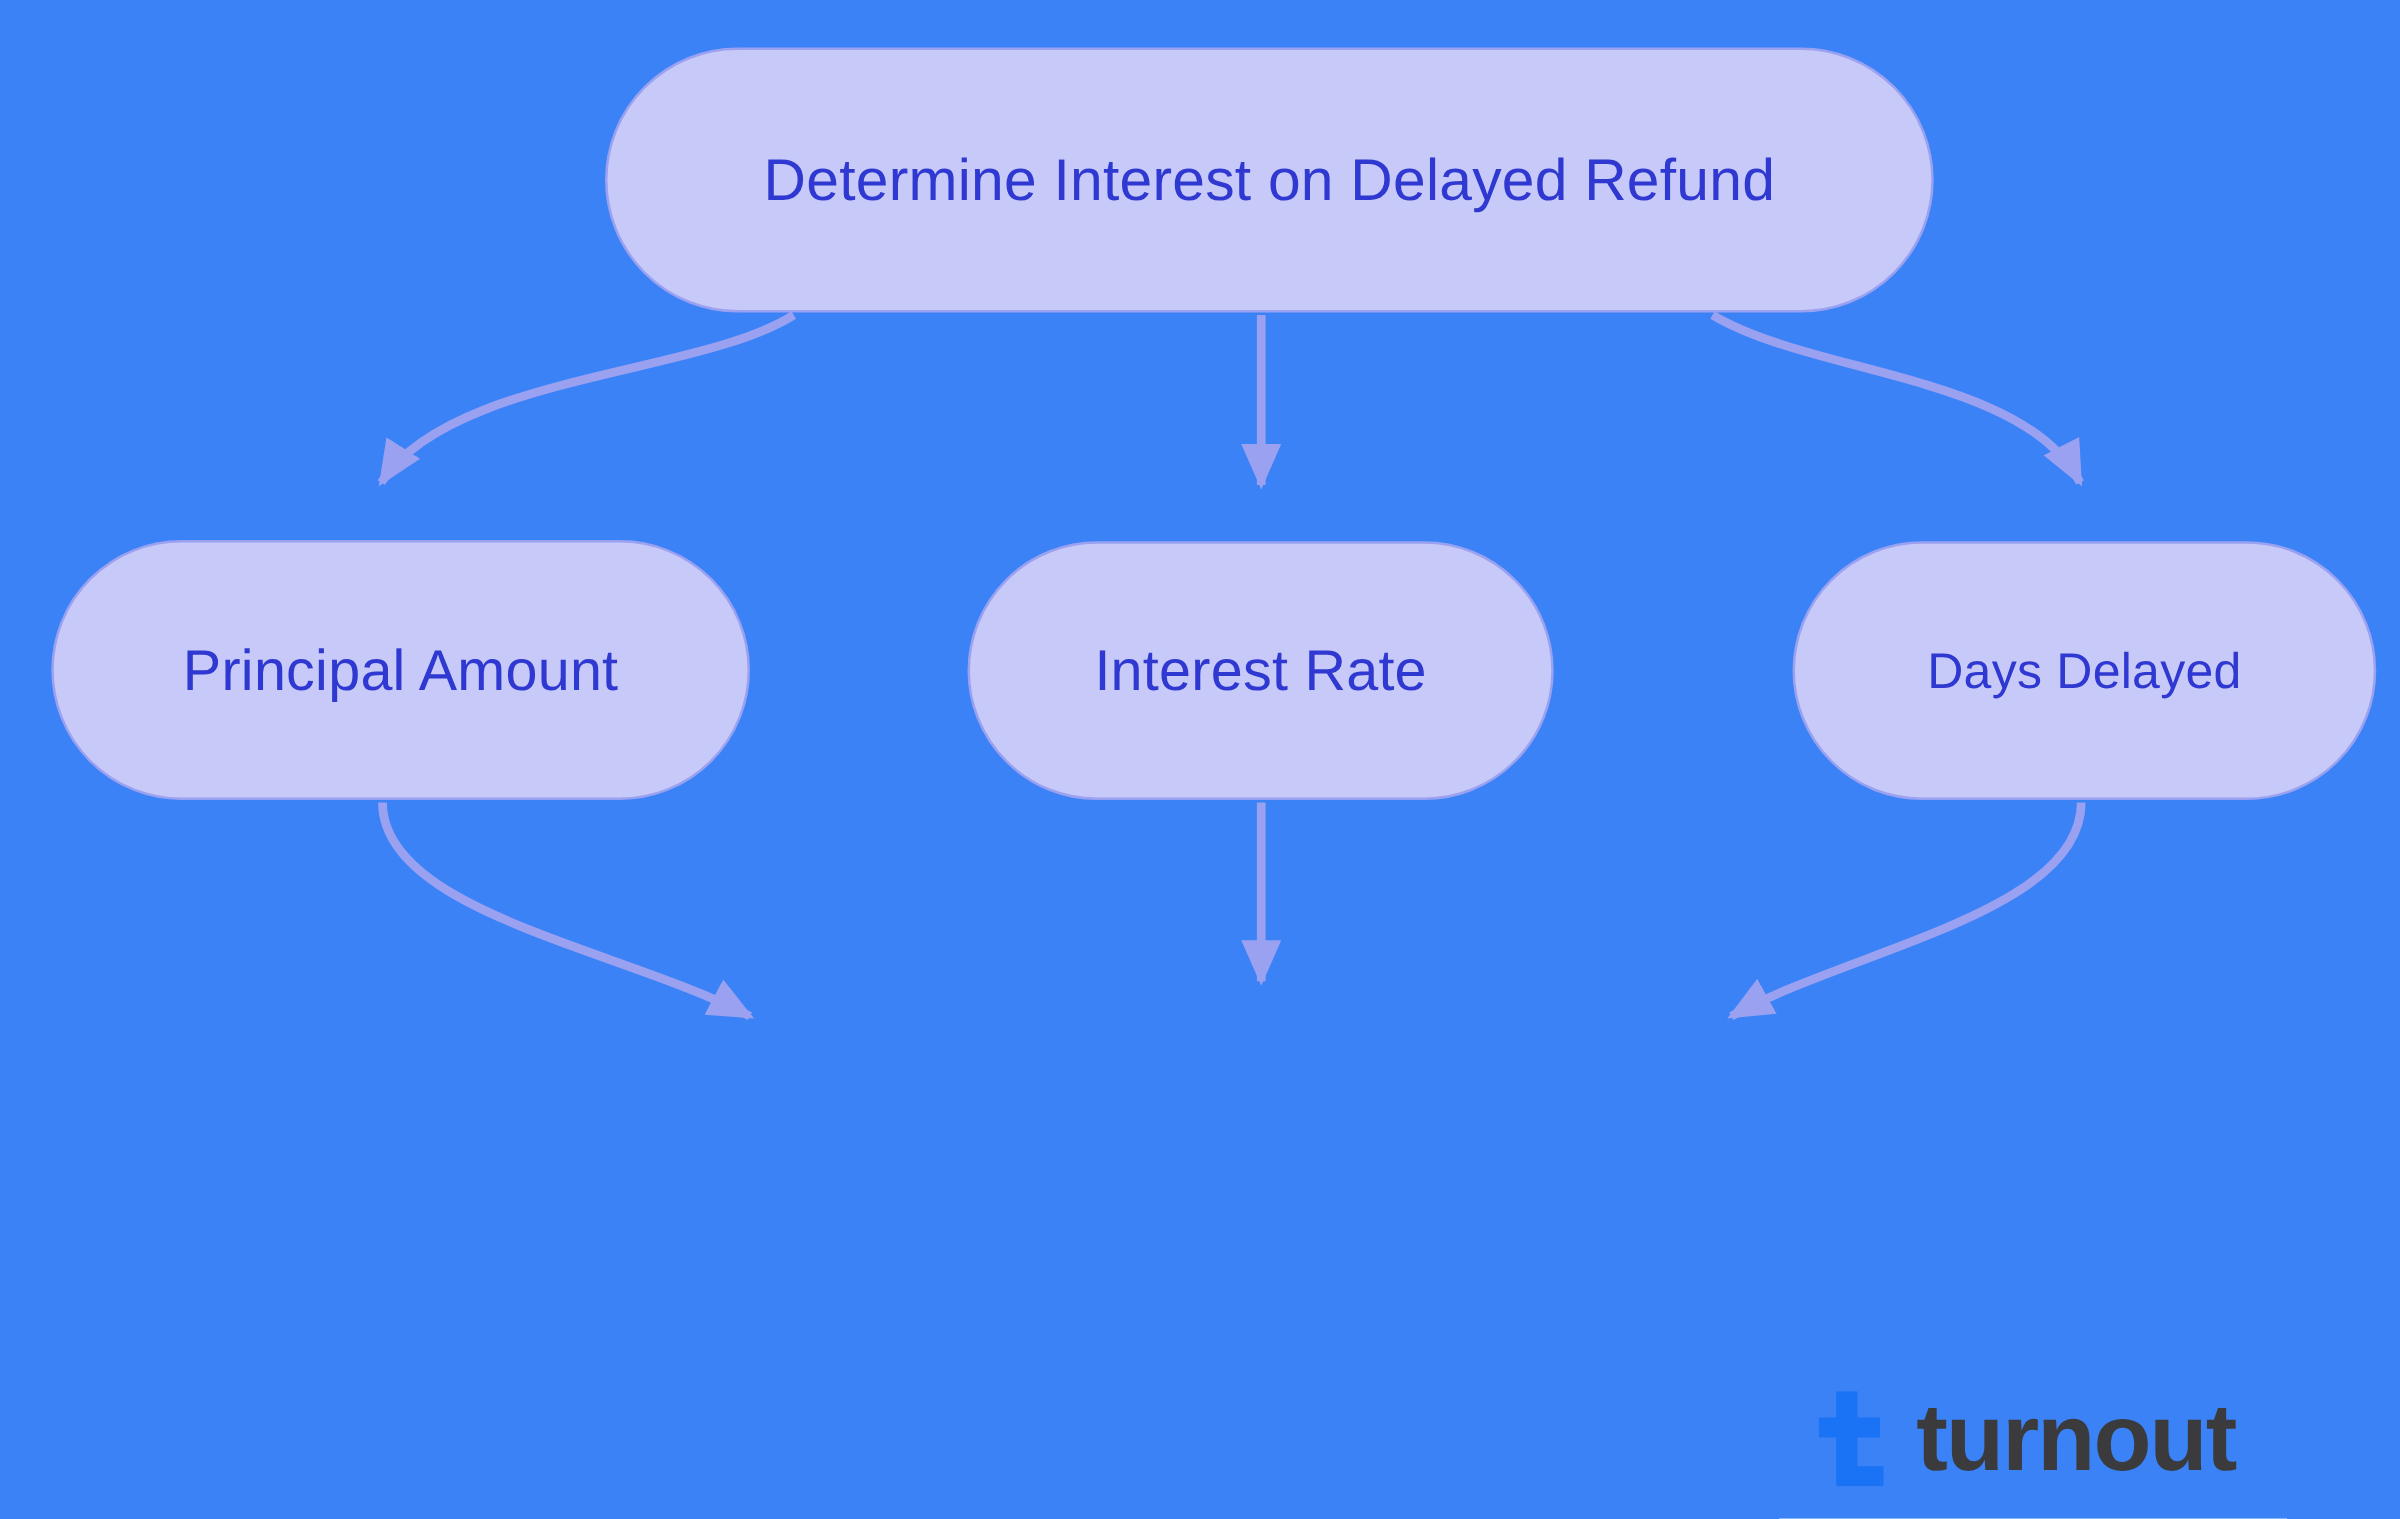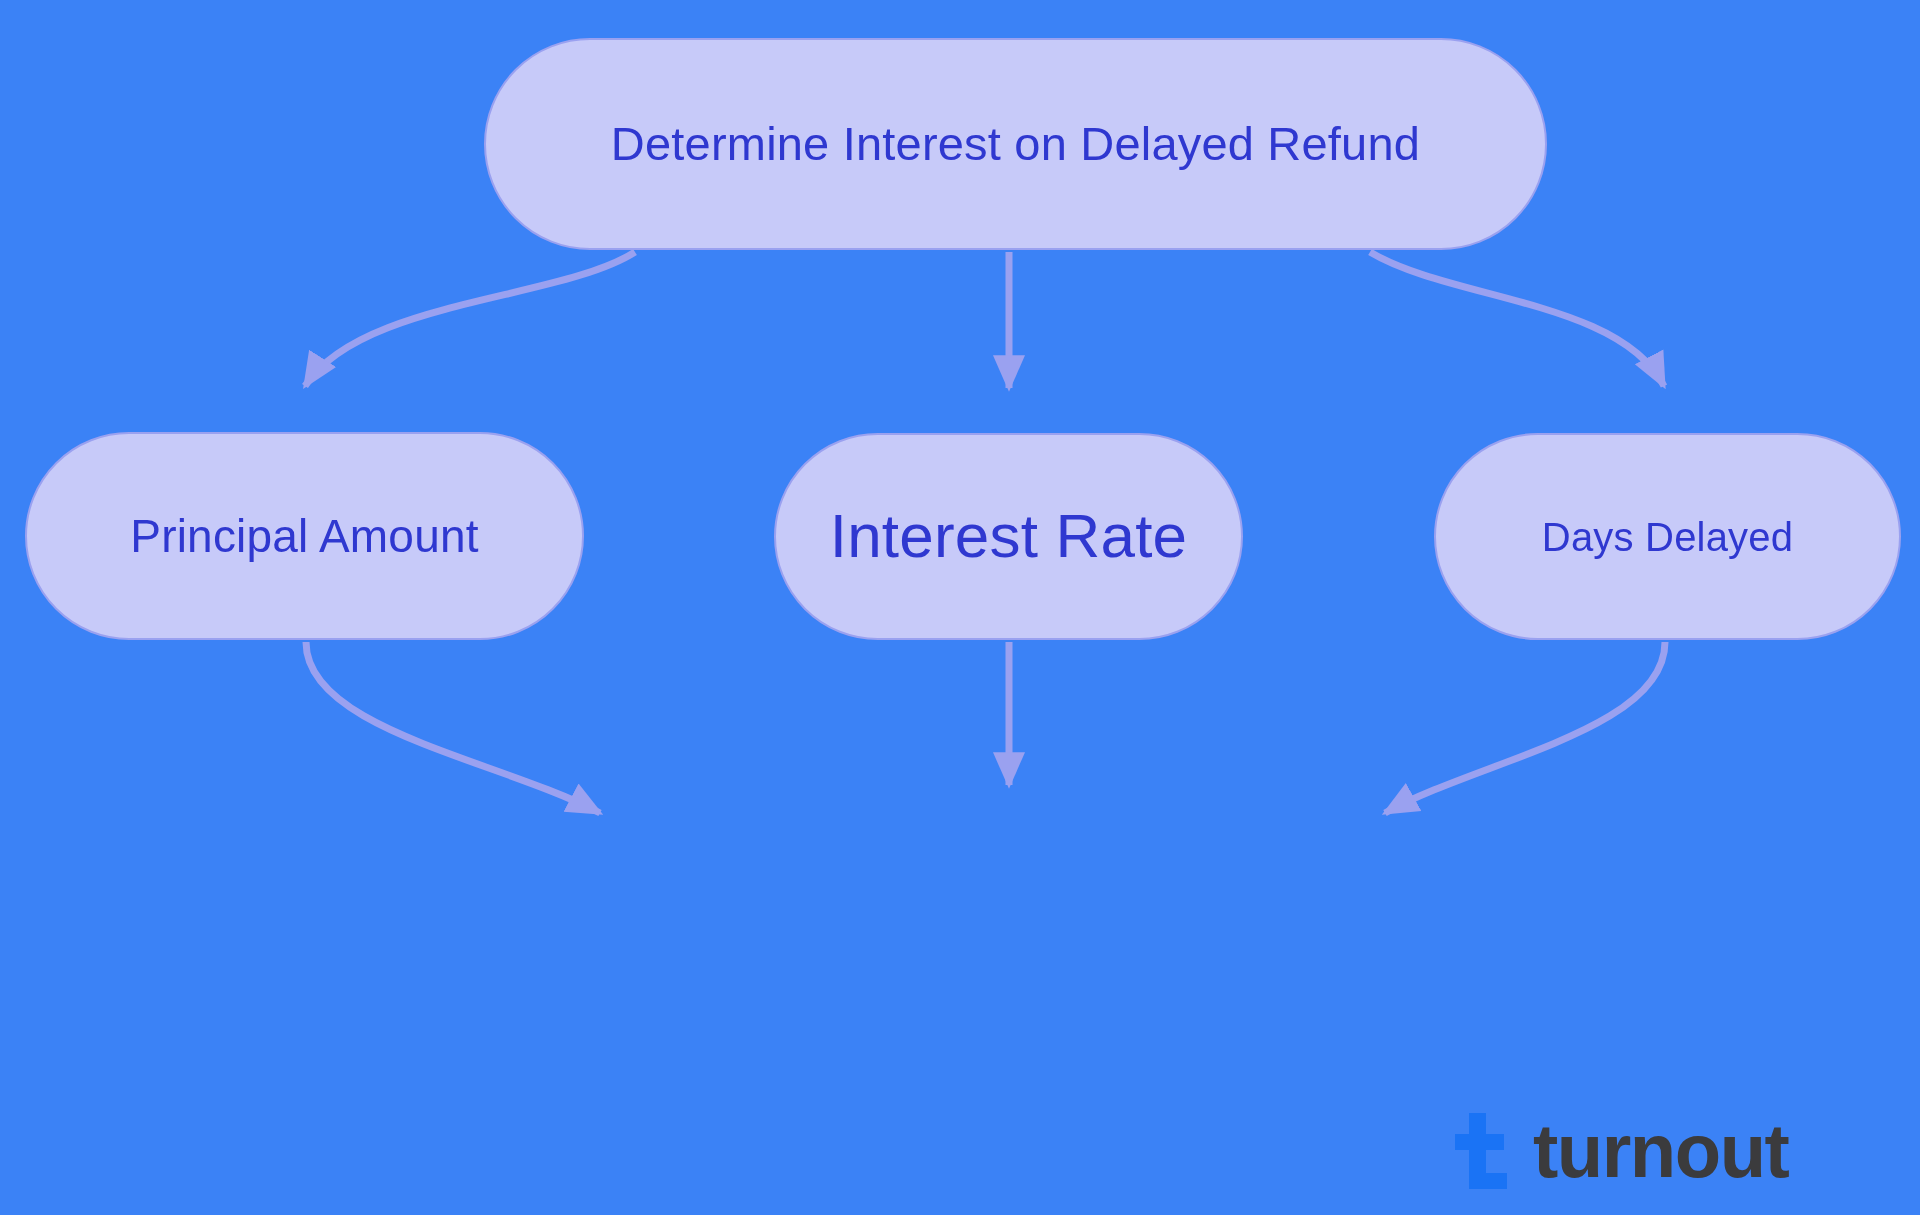--- a/index.html
+++ b/index.html
@@ -44,34 +44,34 @@
   #node-root {
     left: 484px;
     top: 38px;
     width: 1063px;
     height: 212px;
     border-radius: 106px;
     font-size: 47px;
   }
   
   #node-principal {
-    left: 25px;
+    left: 41px;
     top: 432px;
     width: 559px;
     height: 208px;
     border-radius: 104px;
     font-size: 46px;
   }
   #node-rate {
     left: 774px;
     top: 433px;
     width: 469px;
     height: 207px;
     border-radius: 104px;
-    font-size: 62px;
+    font-size: 46px;
   }
   #node-days {
     left: 1434px;
     top: 433px;
     width: 467px;
     height: 207px;
     border-radius: 104px;
     font-size: 40px;
   }
   

